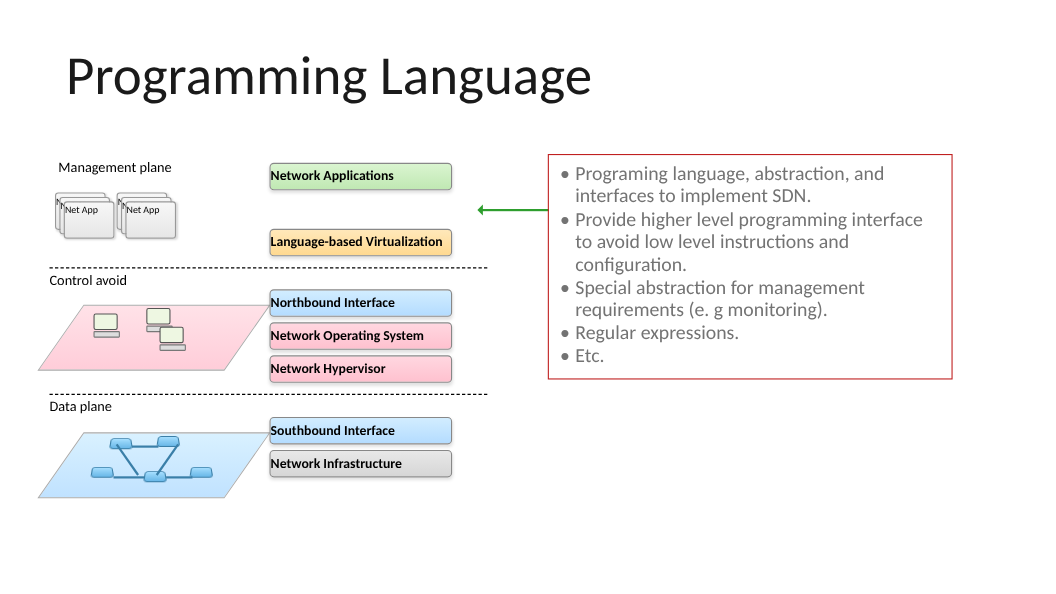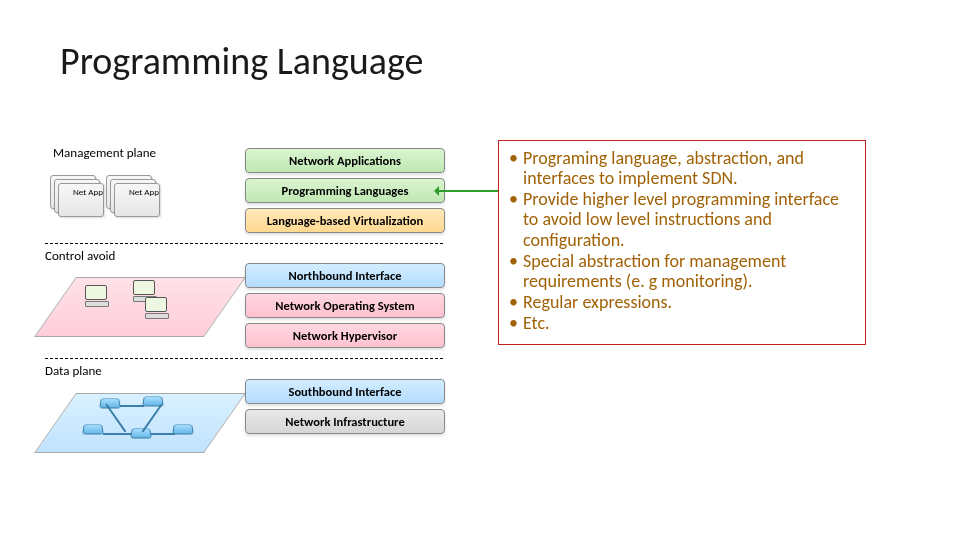--- a/index.html
+++ b/index.html
@@ -8,21 +8,21 @@
     height: 540px;
     background: #fff;
     font-family: "Calibri", "Segoe UI", Arial, sans-serif;
     position: relative;
     overflow: hidden;
   }
   .title {
     position: absolute;
     top: 38px;
     left: 60px;
-    font-size: 38px;
+    font-size: 50px;
     font-weight: 400;
     color: #1a1a1a;
   }
   .diagram {
     position: absolute;
     top: 145px;
     left: 45px;
     width: 420px;
     height: 380px;
     font-size: 12px;
@@ -46,36 +46,35 @@
     height: 40px;
   }
   .app-card {
     position: absolute;
     width: 46px;
     height: 34px;
     background: linear-gradient(#f7f7f7,#e6e6e6);
     border: 1px solid #999;
     border-radius: 3px;
     font-size: 9px;
-    text-align: right;
+    text-align: left;
     line-height: 1.1;
     padding-top: 3px;
     box-shadow: 1px 1px 2px rgba(0,0,0,0.15);
   }
   .app-card.b2 { left: 4px; top: 4px; }
   .app-card.b3 { left: 8px; top: 8px; }
 
   .layer-box {
     position: absolute;
     left: 200px;
-    width: 200px;
+    width: 166px;
     height: 25px;
     border: 1px solid #888;
     border-radius: 4px;
-    text-align: center;
     font-size: 12.5px;
     font-weight: 700;
     line-height: 23px;
     box-shadow: 0 2px 3px rgba(0,0,0,0.12);
     white-space: nowrap;
   }
   .lb-green  { background: linear-gradient(#daf5d0,#c0e8b3); }
   .lb-orange { background: linear-gradient(#ffe8ba,#ffd990); }
   .lb-blue   { background: linear-gradient(#d2edff,#b4dcff); }
   .lb-pink   { background: linear-gradient(#ffd7e0,#ffc1cf); }
@@ -146,21 +145,21 @@
 
   .bullets {
     position: absolute;
     top: 140px;
     left: 498px;
     width: 368px;
     border: 1.5px solid #c02020;
     padding: 6px 10px 10px 10px;
     font-size: 18px;
     line-height: 1.12;
-    color: #a16207;
+    color: #737373;
   }
   .bullets ul { list-style: none; }
   .bullets li { position: relative; padding-left: 14px; margin: 1px 0; }
   .bullets li::before {
     content: "•";
     position: absolute;
     left: 0;
     top: 0;
   }
 </style>
@@ -180,21 +179,20 @@
       <div class="app-card b3"><span>Net App</span></div>
     </div>
     <div class="app-stack">
       <div class="app-card"><span>Net App</span></div>
       <div class="app-card b2"><span>Net App</span></div>
       <div class="app-card b3"><span>Net App</span></div>
     </div>
   </div>
 
   <div class="layer-box lb-green" style="top:3px">Network Applications</div>
-  <div class="layer-box lb-green" style="top:33px">Programming Languages</div>
   <div class="layer-box lb-orange" style="top:63px">Language-based Virtualization</div>
 
   <div class="divider" style="top:98px"></div>
   <div class="plane-label" style="top:103px;left:0">Control avoid</div>
 
   <div class="plate plate-pink" style="top:132px"></div>
   <div class="computer-icon" style="top:140px;left:40px">
       <div class="monitor"></div>
       <div class="base"></div>
     </div>

